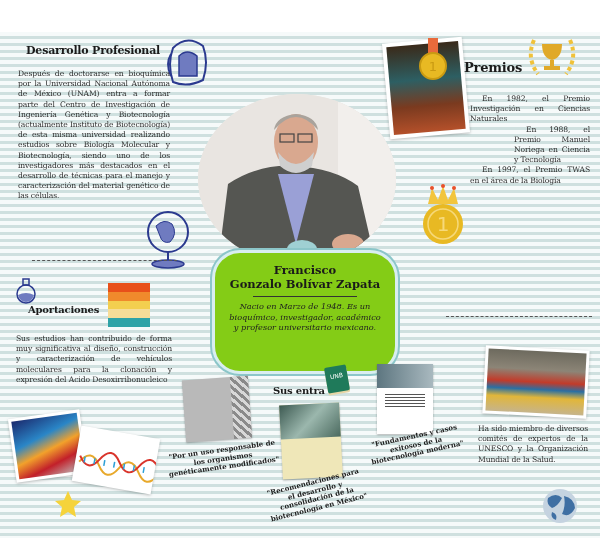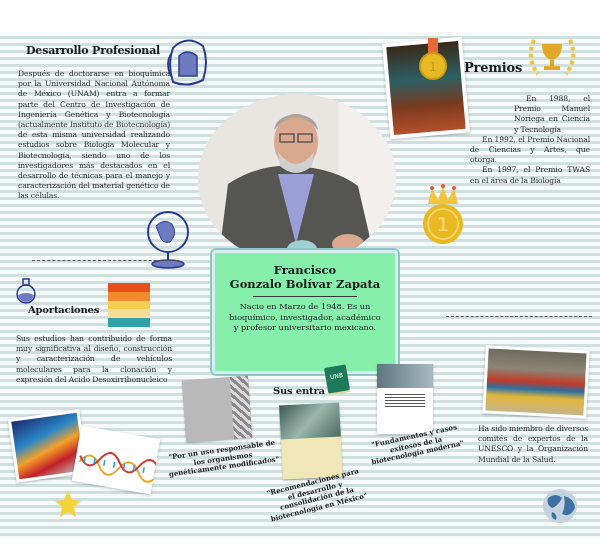--- a/index.html
+++ b/index.html
@@ -7,26 +7,26 @@
        font-family:"DejaVu Serif", serif;color:#2a2a2a;}
   .paper{position:absolute;left:0;top:32px;width:600px;height:506px;
     background-color:#f6fafa;
     background-image:repeating-linear-gradient(to bottom,#f6fafa 0px,#f6fafa 4px,#cfe0df 4px,#cfe0df 7px);}
   .abs{position:absolute;}
   .heading{font-weight:bold;font-size:11px;color:#1b1b1b;letter-spacing:-0.2px;}
   .body-text{font-size:7.6px;line-height:10.2px;text-align:justify;color:#2d2d2d;letter-spacing:-0.1px;}
   .dash{position:absolute;border-top:1px dashed #555;height:0;}
   .photo-circle{position:absolute;left:198px;top:94px;width:198px;height:170px;border-radius:50%;overflow:hidden;
     background:#ece8e4;}
-  .name-card{position:absolute;left:212px;top:250px;width:180px;height:118px;background:#86efac;
-    border:3px solid #d9eef0;border-radius:4px;box-shadow:0 0 0 2px #8cc6c9;text-align:center;}
+  .name-card{position:absolute;left:212px;top:250px;width:180px;height:118px;background:#84cc16;
+    border:3px solid #d9eef0;border-radius:28px;box-shadow:0 0 0 2px #8cc6c9;text-align:center;}
   .name-card .n1{font-size:11.5px;font-weight:bold;margin-top:10px;color:#1a1a1a;}
   .name-card .n2{font-size:11.5px;font-weight:bold;color:#1a1a1a;}
   .name-card hr{width:104px;border:none;border-top:1px solid #333;margin:5px auto 4px;}
-  .name-card .desc{font-size:8.2px;line-height:10.5px;color:#1f1f1f;padding:0 12px;}
+  .name-card .desc{font-size:8.2px;line-height:10.5px;color:#1f1f1f;padding:0 12px;font-style:italic;}
   .card-notch{position:absolute;left:287px;top:240px;width:30px;height:18px;background:#9fd0d3;
     border-radius:50% 50% 0 0;}
   .polaroid{position:absolute;background:#fff;box-shadow:0 1px 3px rgba(0,0,0,0.25);}
   .caption{position:absolute;font-size:7px;line-height:8.5px;text-align:center;font-weight:bold;color:#1f1f1f;}
   .book{position:absolute;box-shadow:0 1px 2px rgba(0,0,0,0.3);}
 </style>
 </head>
 <body>
 
 <div class="paper"></div>
@@ -128,22 +128,22 @@
 <div class="abs" style="left:524px;top:30px;width:56px;height:52px;">
   <svg width="56" height="52" viewBox="0 0 56 52">
     <path d="M10 10 Q2 28 14 44" fill="none" stroke="#f0c23a" stroke-width="4" stroke-dasharray="4 3"></path>
     <path d="M46 10 Q54 28 42 44" fill="none" stroke="#f0c23a" stroke-width="4" stroke-dasharray="4 3"></path>
     <path d="M18 14 L38 14 Q38 28 28 30 Q18 28 18 14Z" fill="#e0a928"></path>
     <rect x="26" y="30" width="4" height="6" fill="#e0a928"></rect>
     <rect x="20" y="36" width="16" height="4" fill="#e0a928"></rect>
   </svg>
 </div>
 <div class="abs body-text" style="left:470px;top:94px;width:120px;">
+  <div style="text-indent:12px;">En 1982, el Premio Investigación en Ciencias Naturales</div>
   <div style="text-indent:12px;margin-left:44px;">En 1988, el Premio Manuel Noriega en Ciencia y Tecnología</div>
-  <div style="text-indent:12px;">En 1992, el Premio Nacional de Ciencias y Artes, que otorga.</div>
   <div style="text-indent:12px;">En 1997, el Premio TWAS en el área de la Biología</div>
 </div>
 <div class="abs" style="left:418px;top:184px;width:50px;height:62px;">
   <svg width="50" height="62" viewBox="0 0 50 62">
     <polygon points="10,20 14,4 20,16 25,2 30,16 36,4 40,20" fill="#f2c53d"></polygon>
     <circle cx="14" cy="4" r="2" fill="#e8502a"></circle>
       <circle cx="25" cy="2" r="2" fill="#e8502a"></circle>
       <circle cx="36" cy="4" r="2" fill="#e8502a"></circle>
     <circle cx="25" cy="40" r="20" fill="#e8b923"></circle>
     <circle cx="25" cy="40" r="15" fill="none" stroke="#f6d97a" stroke-width="1.5"></circle>

